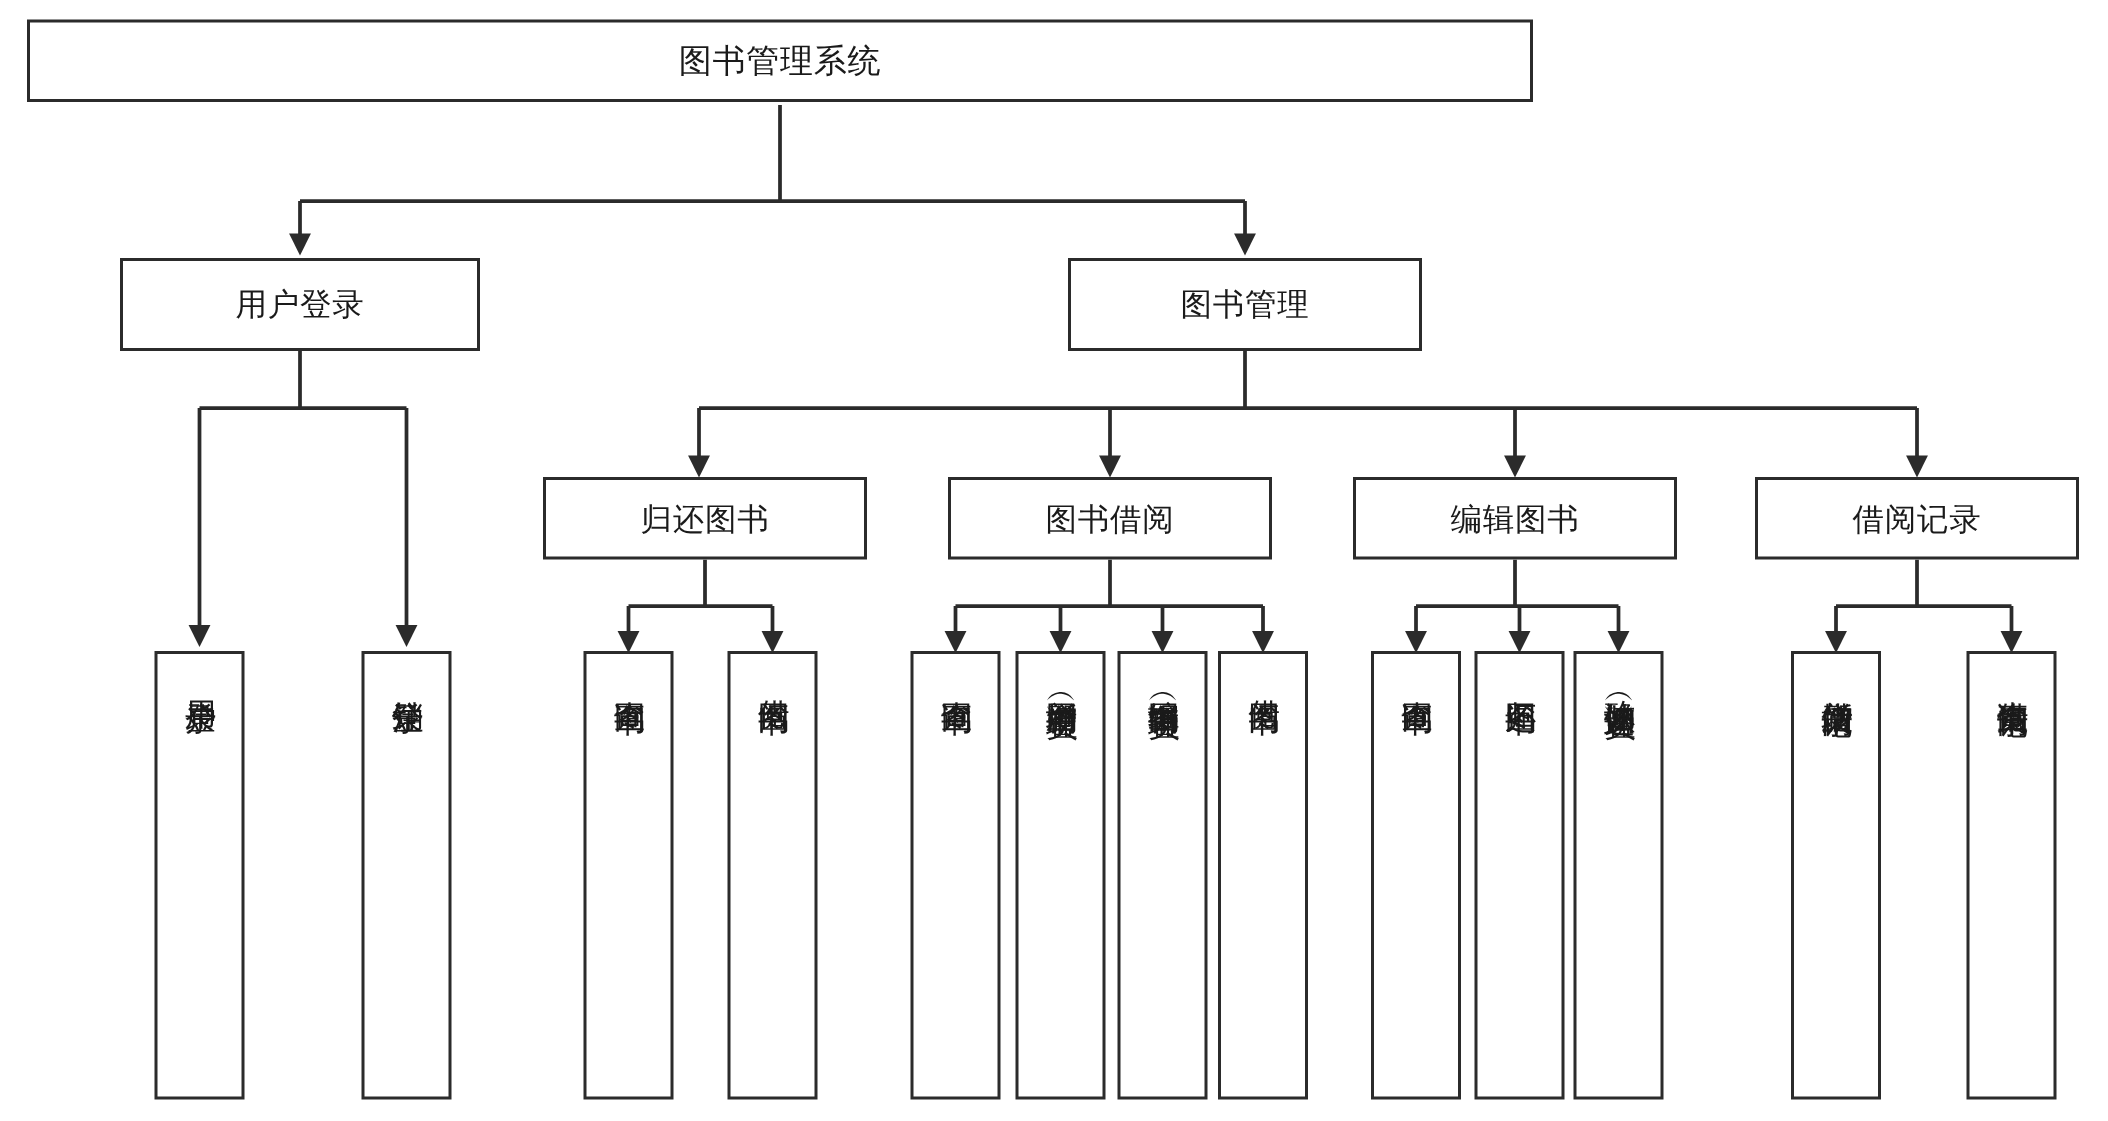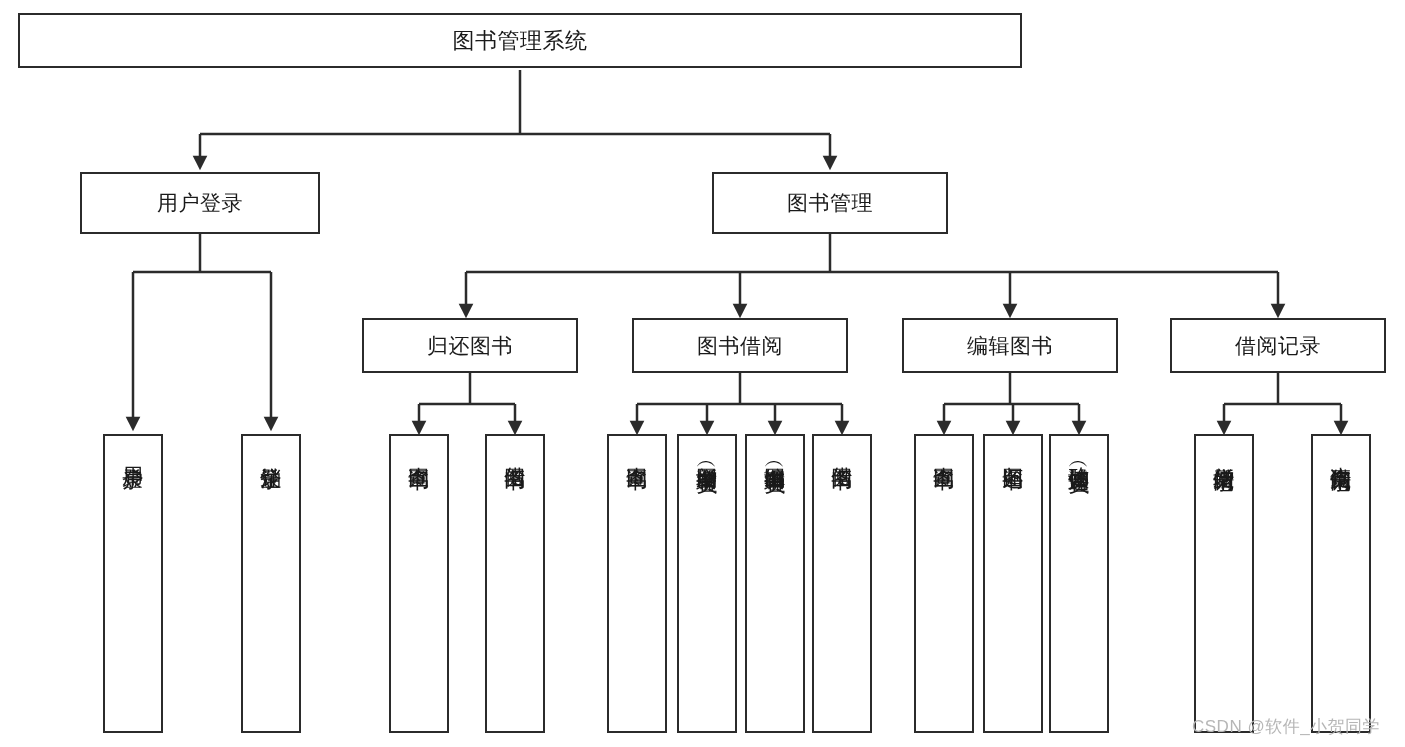--- a/index.html
+++ b/index.html
@@ -178,15 +178,14 @@
     <span class="vlabel">确认归还（管理员）</span>
   </div>
 
   <div class="node vert" style="left:1194px; top:434px; width:60px; height:299px;">
     <span class="vlabel">新增借阅记录</span>
   </div>
   <div class="node vert" style="left:1311px; top:434px; width:60px; height:299px;">
     <span class="vlabel">查询借阅记录</span>
   </div>
 
-  <div class="watermark" style="left:1192px; top:715px;">CSDN @软件_小贺同学</div>
 
 </div>
 
 </body></html>

